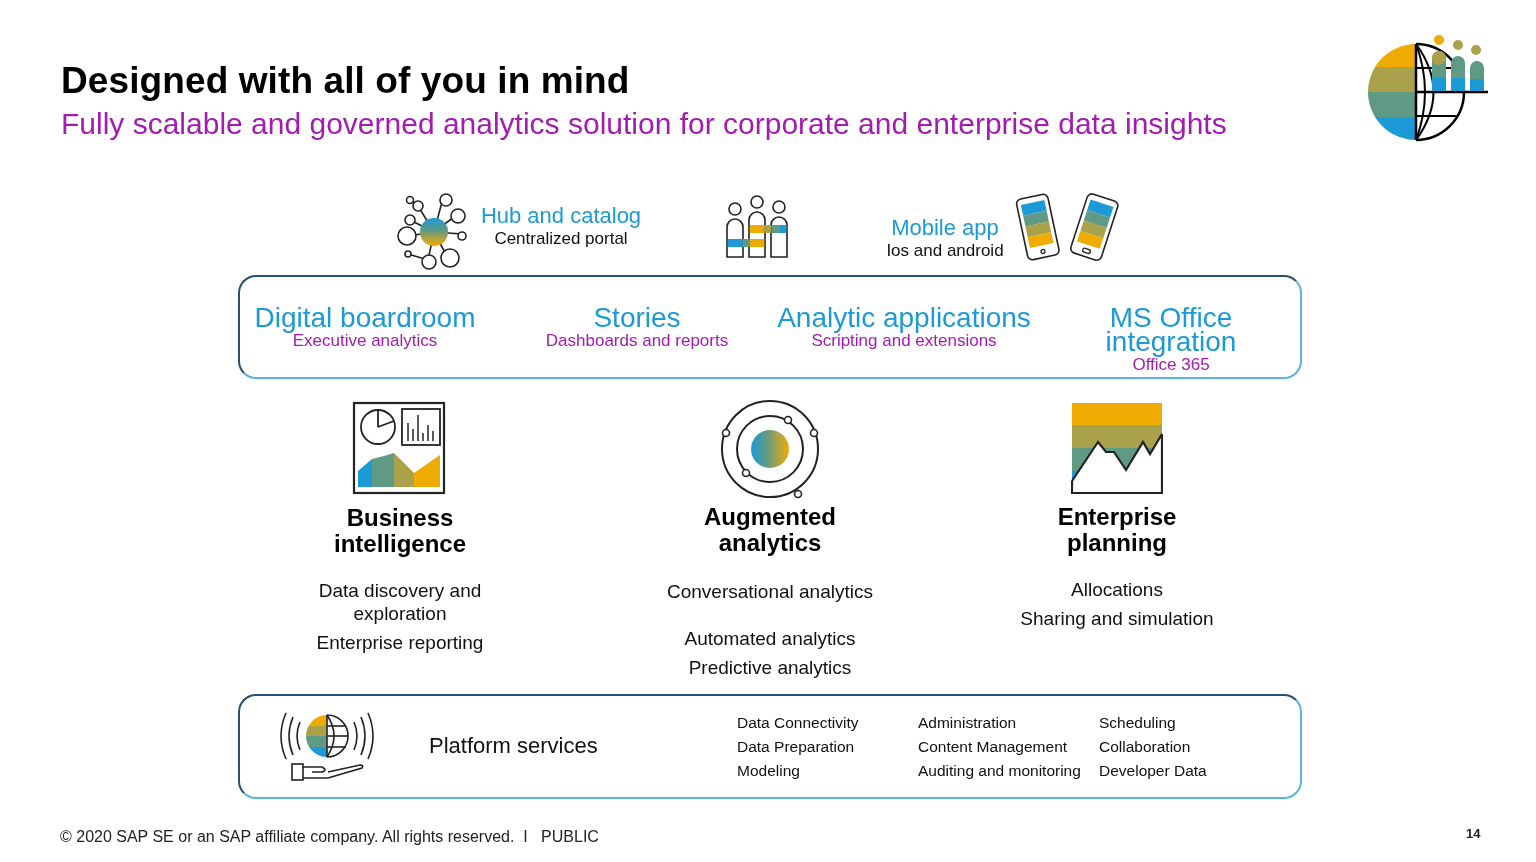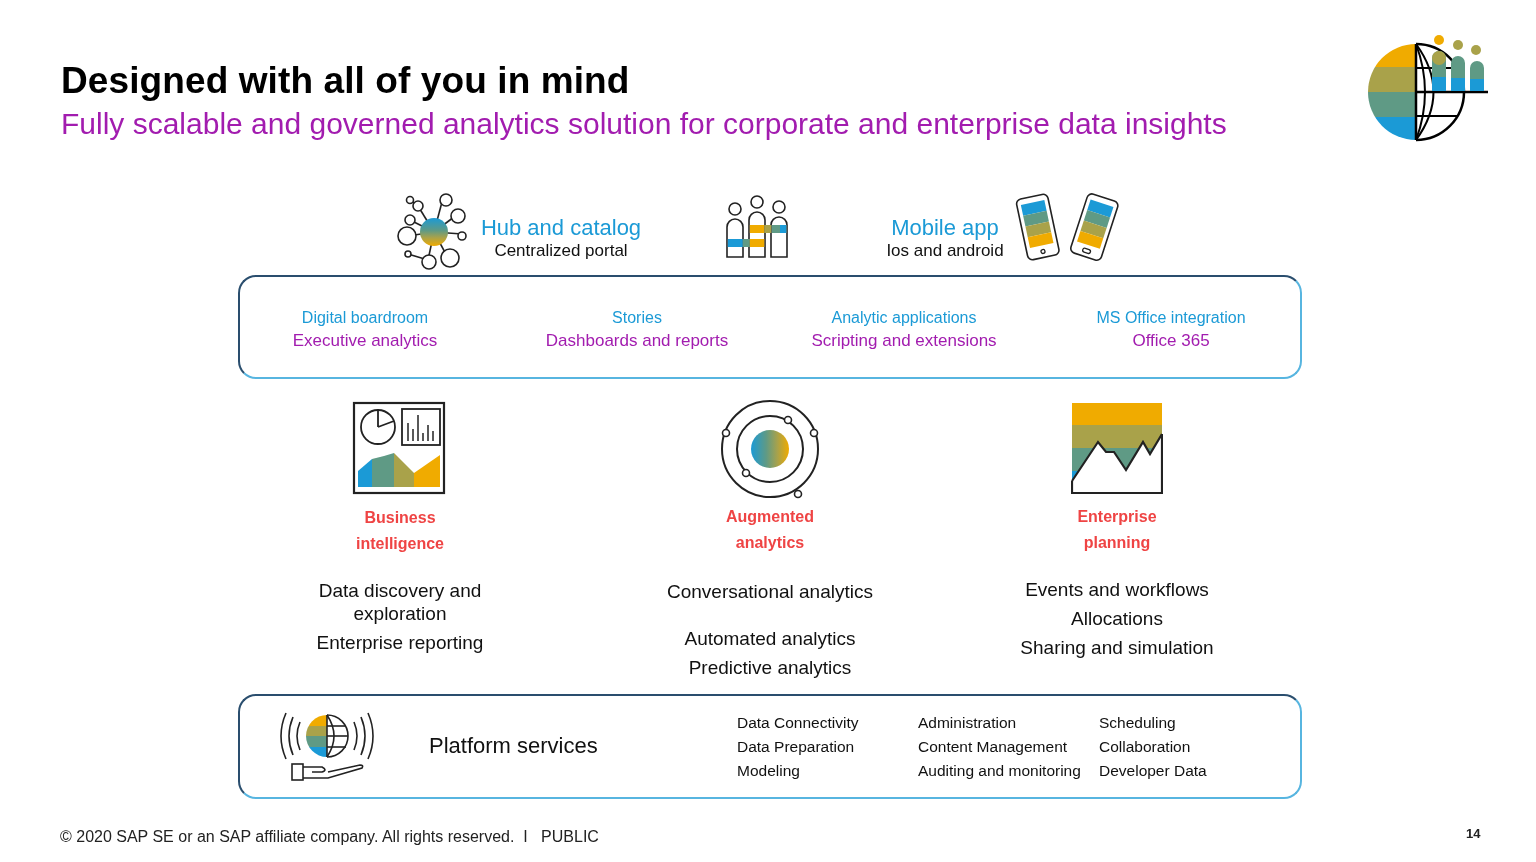--- a/index.html
+++ b/index.html
@@ -13,25 +13,25 @@
   .top-item { text-align: center; }
   .top-item .h { font-size: 22px; color: #1b9ad6; line-height: 24px; }
   .top-item .s { font-size: 17px; color: #111; line-height: 22px; }
 
   .frame { border: 2.5px solid; border-radius: 18px; box-sizing: border-box;
            border-color: #2a4e6e #57b5e0 #57b5e0 #2a4e6e; }
   .frame1 { left: 238px; top: 275px; width: 1064px; height: 104px; }
   .frame2 { left: 238px; top: 694px; width: 1064px; height: 105px; }
 
   .mid-item { text-align: center; width: 260px; }
-  .mid-item .h { font-size: 16px; color: #1b9ad6; line-height: 24px; }
+  .mid-item .h { font-size: 28px; color: #1b9ad6; line-height: 24px; }
   .mid-item .s { font-size: 17px; color: #a21caf; line-height: 22px; }
 
   .pillar { text-align: center; width: 300px; }
-  .pillar .h { font-size: 16px; font-weight: bold; color: #ef4444; line-height: 26px; }
+  .pillar .h { font-size: 24px; font-weight: bold; color: #000000; line-height: 26px; }
   .pillar .li { font-size: 19px; color: #111; line-height: 23px; }
 
   .ps-label { left: 429px; top: 733px; font-size: 22px; color: #111; }
   .ps-col { font-size: 15.5px; color: #111; line-height: 24px; }
 
   .footer { left: 60px; top: 828px; font-size: 16px; color: #222; }
   .pagenum { left: 1466px; top: 826px; font-size: 13px; font-weight: bold; color: #222; }
 </style>
 </head>
 <body>
@@ -101,21 +101,21 @@
       <circle cx="62" cy="24" r="7" fill="#fff"></circle>
     <circle cx="66" cy="44" r="4" fill="#fff"></circle>
       <circle cx="54" cy="66" r="9" fill="#fff"></circle>
     <circle cx="33" cy="70" r="7" fill="#fff"></circle>
       <circle cx="12" cy="62" r="3" fill="#fff"></circle>
     <circle cx="11" cy="44" r="9" fill="#fff"></circle>
       <circle cx="14" cy="28" r="5" fill="#fff"></circle>
   </g>
   <circle cx="38" cy="40" r="14" fill="url(#hg)"></circle>
 </svg>
-<div class="abs top-item" style="left:472px;top:216px;width:178px;">
+<div class="abs top-item" style="left:472px;top:204px;width:178px;">
   <div class="h">Hub and catalog</div>
   <div class="s">Centralized portal</div>
 </div>
 
 <svg class="abs" style="left:724px;top:193px;width:68px;height:66px" viewBox="0 0 68 66">
   <g stroke="#222" stroke-width="1.6" fill="none">
     <circle cx="11" cy="16" r="6"></circle>
       <circle cx="33" cy="9" r="6"></circle>
       <circle cx="55" cy="14" r="6"></circle>
     <path d="M3 64 V34 a8 8 0 0 1 16 0 V64 Z" fill="#fff"></path>
@@ -234,21 +234,20 @@
   <rect x="1" y="46" width="90" height="23" fill="#5f9a85"></rect>
   <rect x="1" y="69" width="90" height="22" fill="#1b9ad6"></rect>
   <path d="M1 91 L1 79 L27 40 L35 50 L43 50 L55 68 L72 40 L79 52 L91 32 L91 91 Z" fill="#fff"></path>
   <path d="M1 79 L27 40 L35 50 L43 50 L55 68 L72 40 L79 52 L91 32" fill="none" stroke="#222" stroke-width="2.2"></path>
   <path d="M1 79 V91 H91 V32" fill="none" stroke="#222" stroke-width="2.2"></path>
 </svg>
 <div class="abs pillar" style="left:967px;top:504px;">
   <div class="h">Enterprise</div>
   <div class="h">planning</div>
   <div style="height:22px"></div>
-  <div class="li" style="margin-bottom:6px">Events and workflows</div>
   <div class="li" style="margin-bottom:6px">Allocations</div>
   <div class="li">Sharing and simulation</div>
 </div>
 
 <div class="abs frame frame2"></div>
 <svg class="abs" style="left:278px;top:710px;width:98px;height:74px" viewBox="0 0 98 74">
   <defs>
     <clipPath id="gc">
         <circle cx="49" cy="26" r="21"></circle>
       </clipPath>

